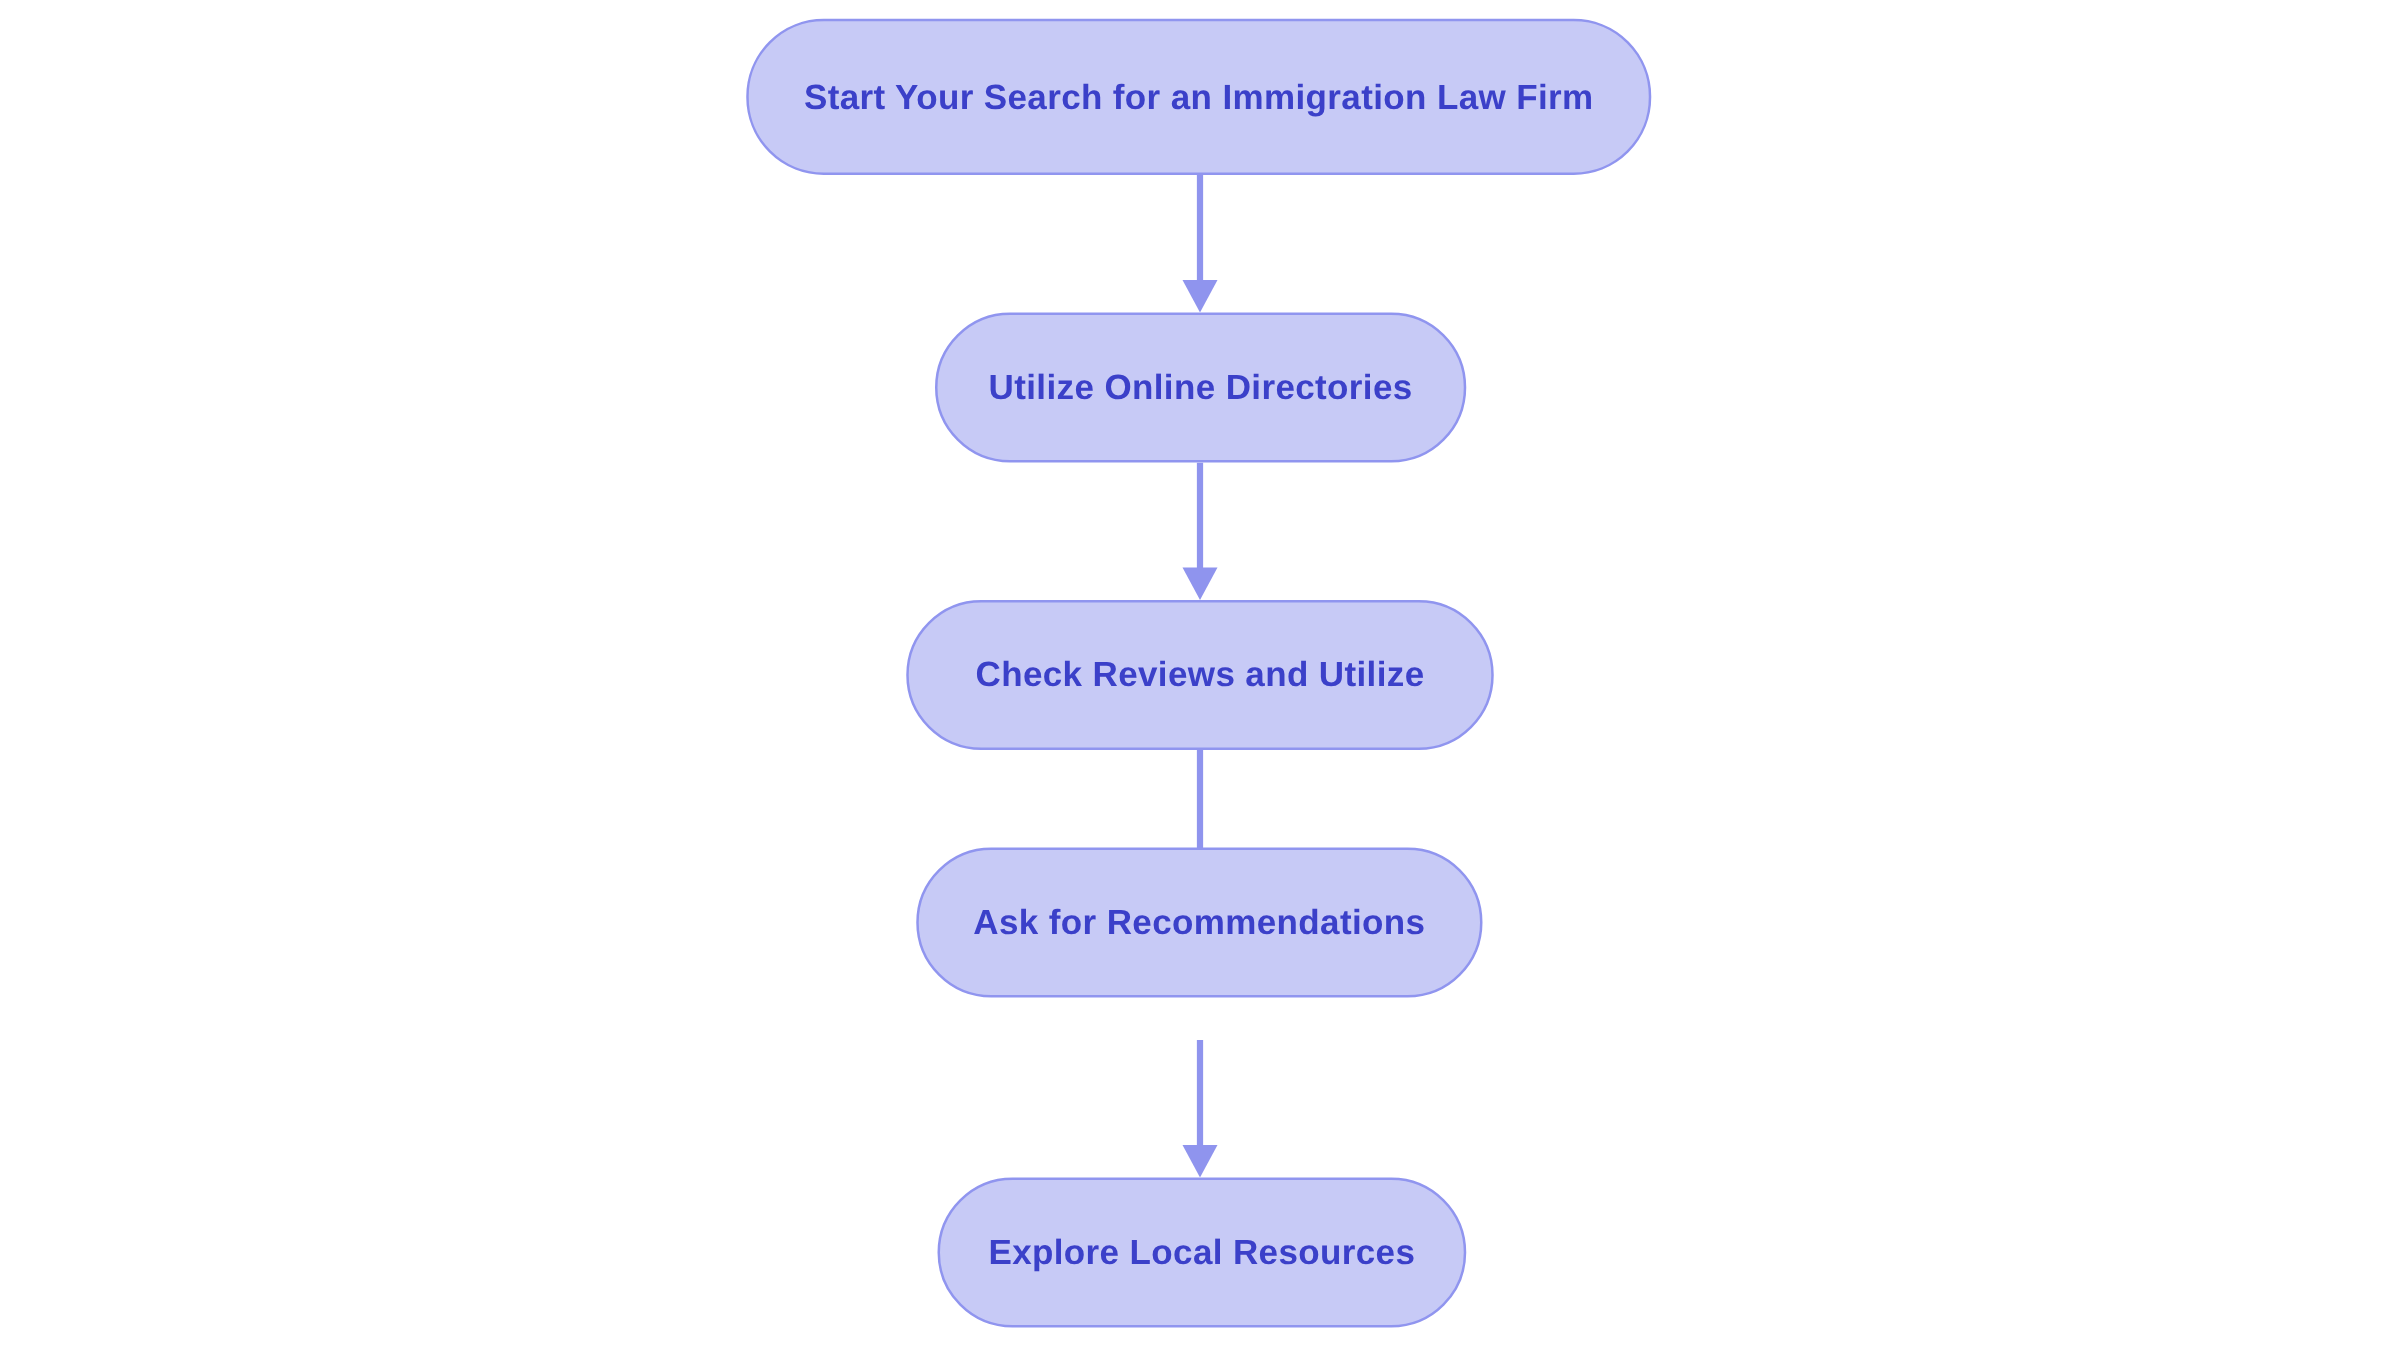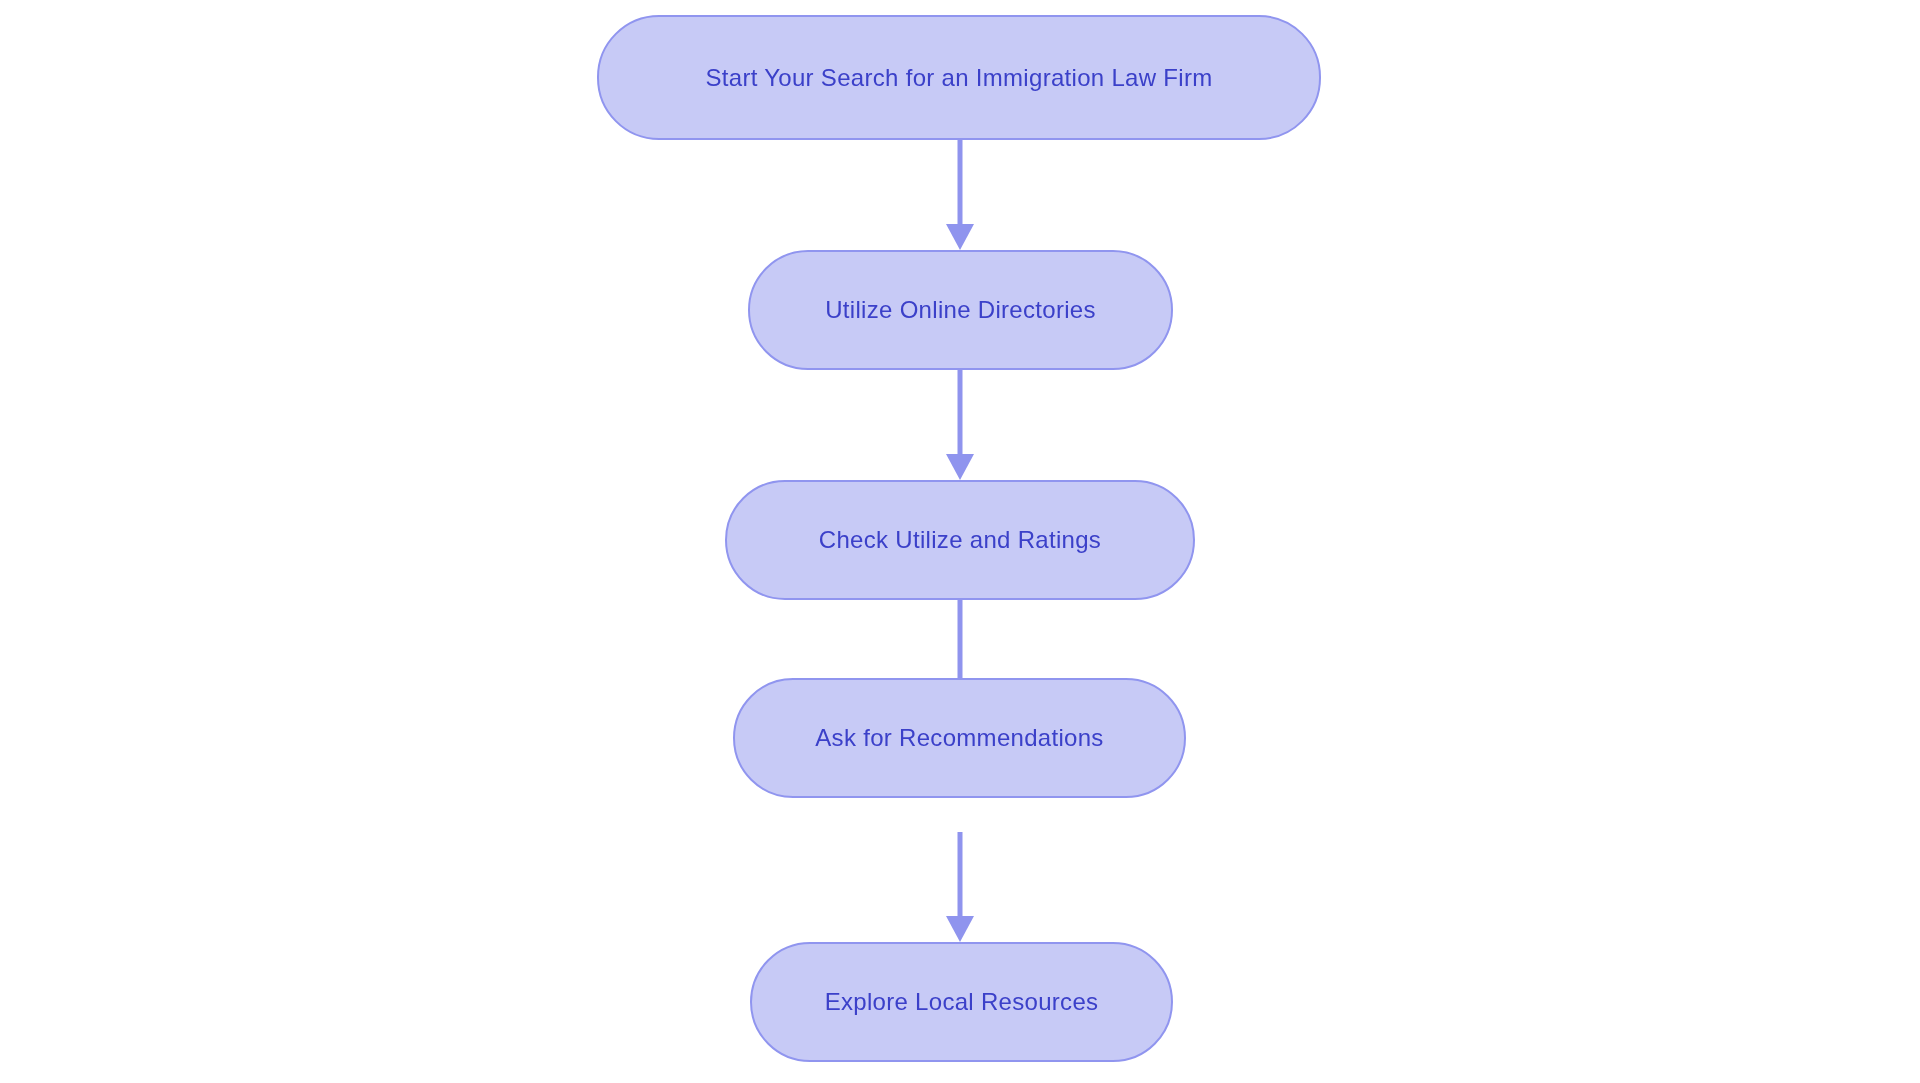--- a/index.html
+++ b/index.html
@@ -20,22 +20,22 @@
     box-sizing: border-box;
     display: flex;
     align-items: center;
     justify-content: center;
     background: var(--node-fill, #c7caf6);
     border: 2px solid var(--node-border, #9095ef);
     border-radius: 62px;
   }
   .node-label {
     color: var(--node-text, #3b40c9);
-    font-size: 24px;
-    font-weight: 400;
+    font-size: 28px;
+    font-weight: 700;
     letter-spacing: 0.3px;
     white-space: nowrap;
     text-align: center;
   }
   .arrow {
     position: absolute;
     display: block;
   }
   
   .node-0 { left: 597px; top: 15px;  width: 724px; height: 125px; }
@@ -66,21 +66,21 @@
   <div class="node node-1">
     <span class="node-label">Utilize Online Directories</span>
   </div>
 
   <svg class="arrow arrow-1" width="30" height="110" viewBox="0 0 30 110">
     <rect x="12.5" y="0" width="5" height="85" fill="#8f94ee"></rect>
     <polygon points="1,84 29,84 15,110" fill="#8f94ee"></polygon>
   </svg>
 
   <div class="node node-2">
-    <span class="node-label">Check Utilize and Ratings</span>
+    <span class="node-label">Check Reviews and Utilize</span>
   </div>
 
   <svg class="arrow arrow-2" width="30" height="110" viewBox="0 0 30 110">
     <rect x="12.5" y="0" width="5" height="85" fill="#8f94ee"></rect>
     <polygon points="1,84 29,84 15,110" fill="#8f94ee"></polygon>
   </svg>
 
   <div class="node node-3">
     <span class="node-label">Ask for Recommendations</span>
   </div>

